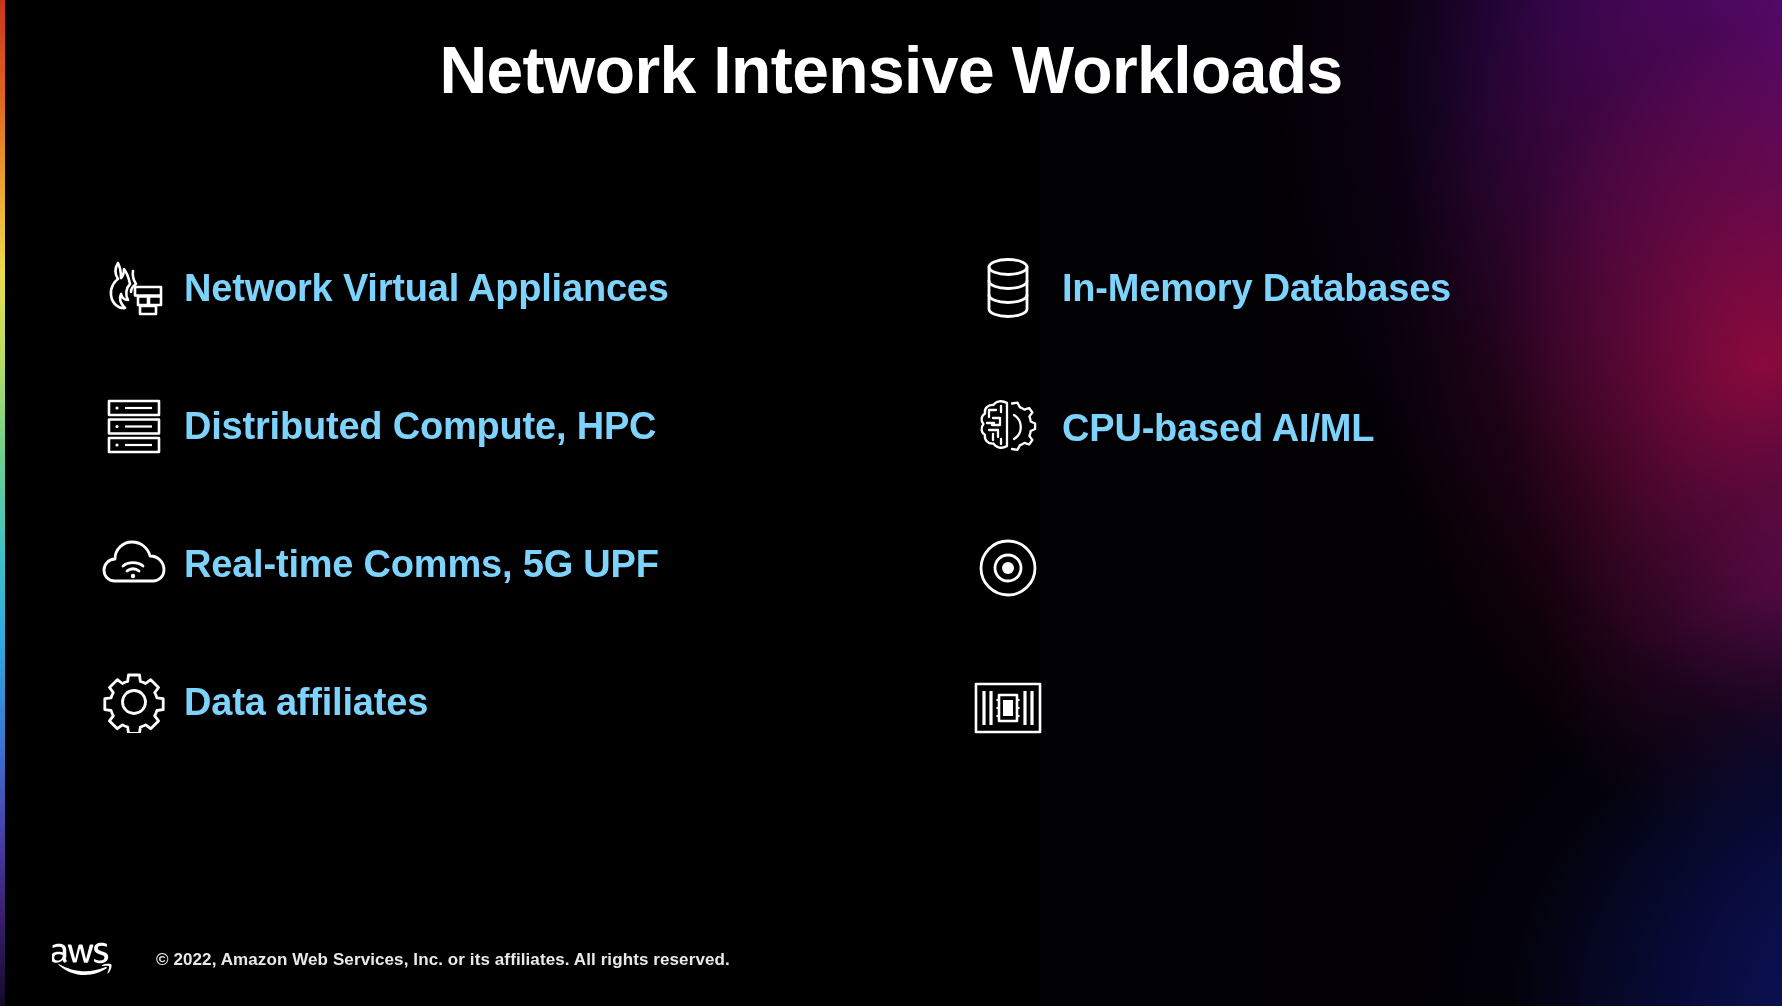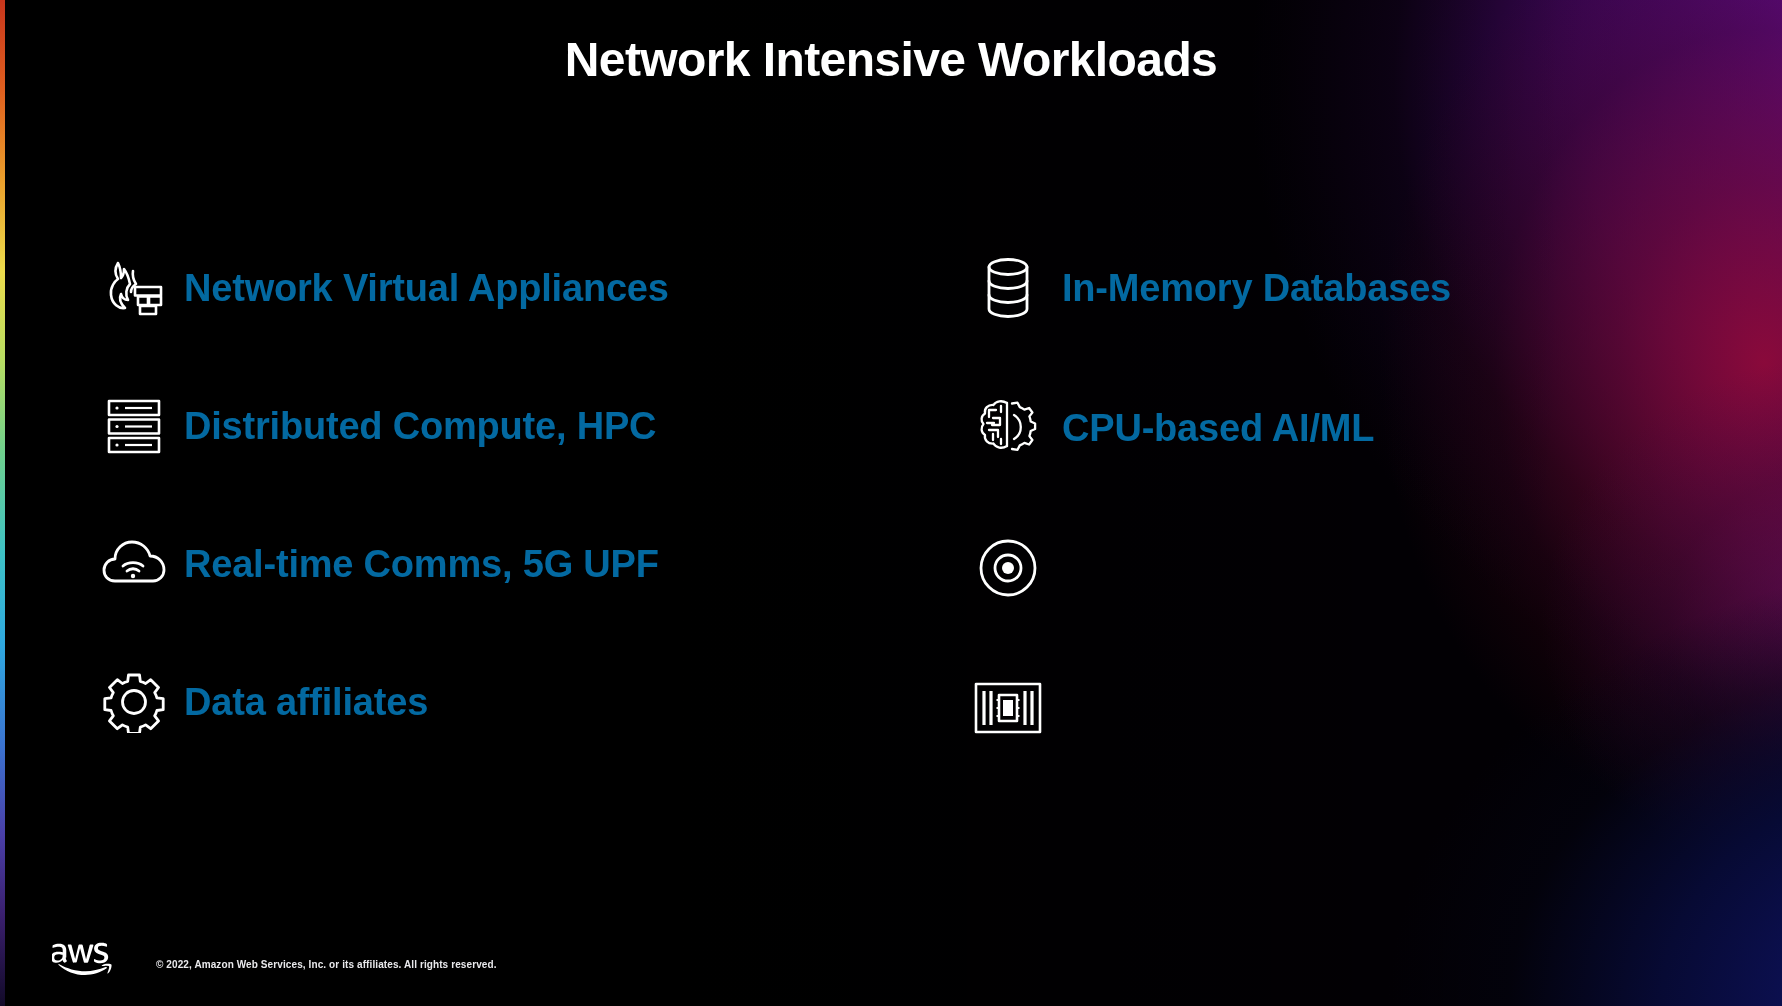--- a/index.html
+++ b/index.html
@@ -92,21 +92,21 @@
       #120a28 100%);
   }
   
   .title {
     position: absolute;
     top: 34px;
     left: 0;
     width: 100%;
     text-align: center;
     color: #ffffff;
-    font-size: 48px;
+    font-size: 66px;
     font-weight: bold;
     letter-spacing: -0.6px;
     line-height: 1.1;
   }
   
   .col {
     position: absolute;
     top: 248px;
   }
   .col-left { left: 96px; width: 760px; }
@@ -124,21 +124,21 @@
     width: 76px;
     min-width: 76px;
     height: 72px;
     display: flex;
     align-items: center;
     justify-content: center;
   }
   .icon-wrap svg { display: block; }
 
   .item-label {
-    color: #0369a1;
+    color: #7dd3fc;
     font-size: 38px;
     font-weight: bold;
     letter-spacing: -0.2px;
     white-space: nowrap;
     margin-left: 12px;
   }
   .col-right .item-label { margin-left: 16px; }
 
   
   .footer {
@@ -148,21 +148,21 @@
     display: flex;
     align-items: flex-end;
   }
   .aws-logo {
     width: 62px;
     height: 44px;
     position: relative;
   }
   .copyright {
     color: #e9e9ec;
-    font-size: 10px;
+    font-size: 17px;
     font-weight: bold;
     margin-left: 42px;
     margin-bottom: 10px;
     letter-spacing: 0.1px;
     white-space: nowrap;
   }
 </style>
 </head>
 <body>
 

